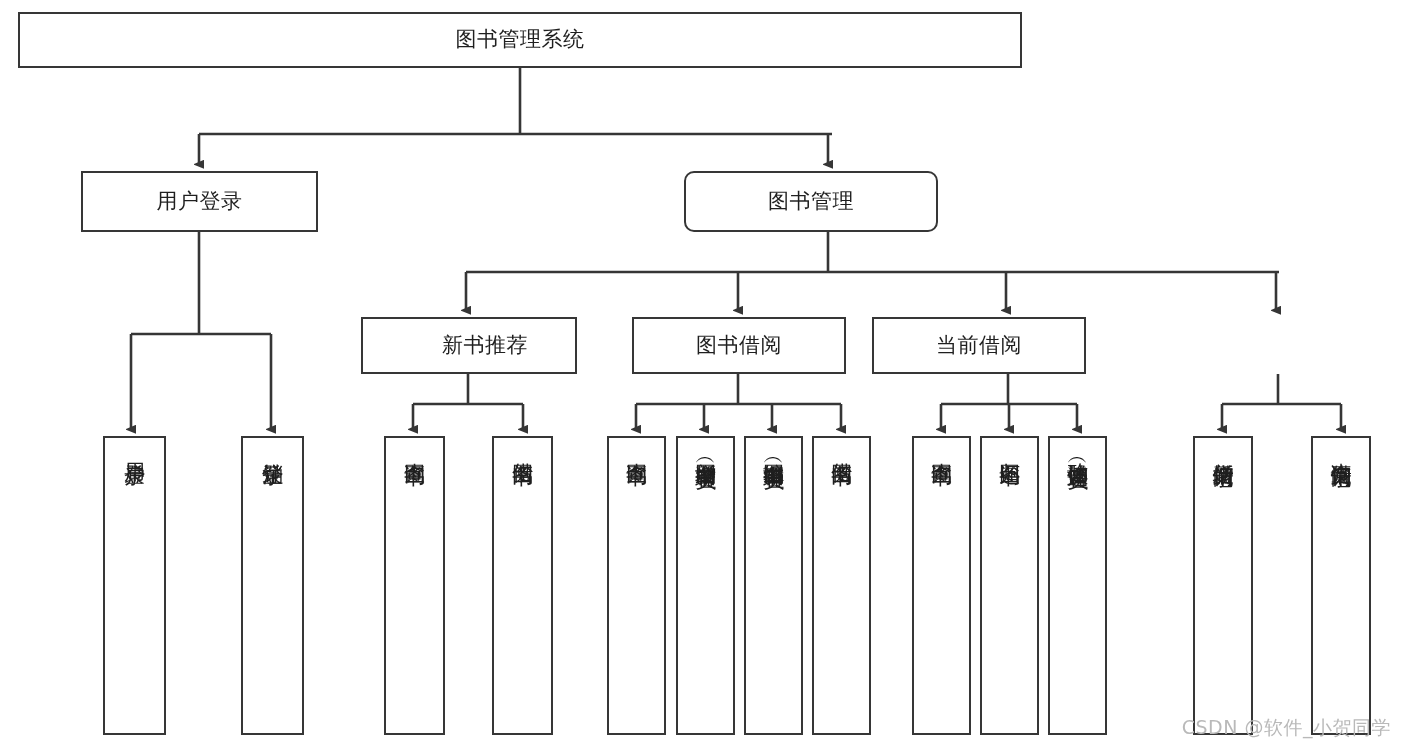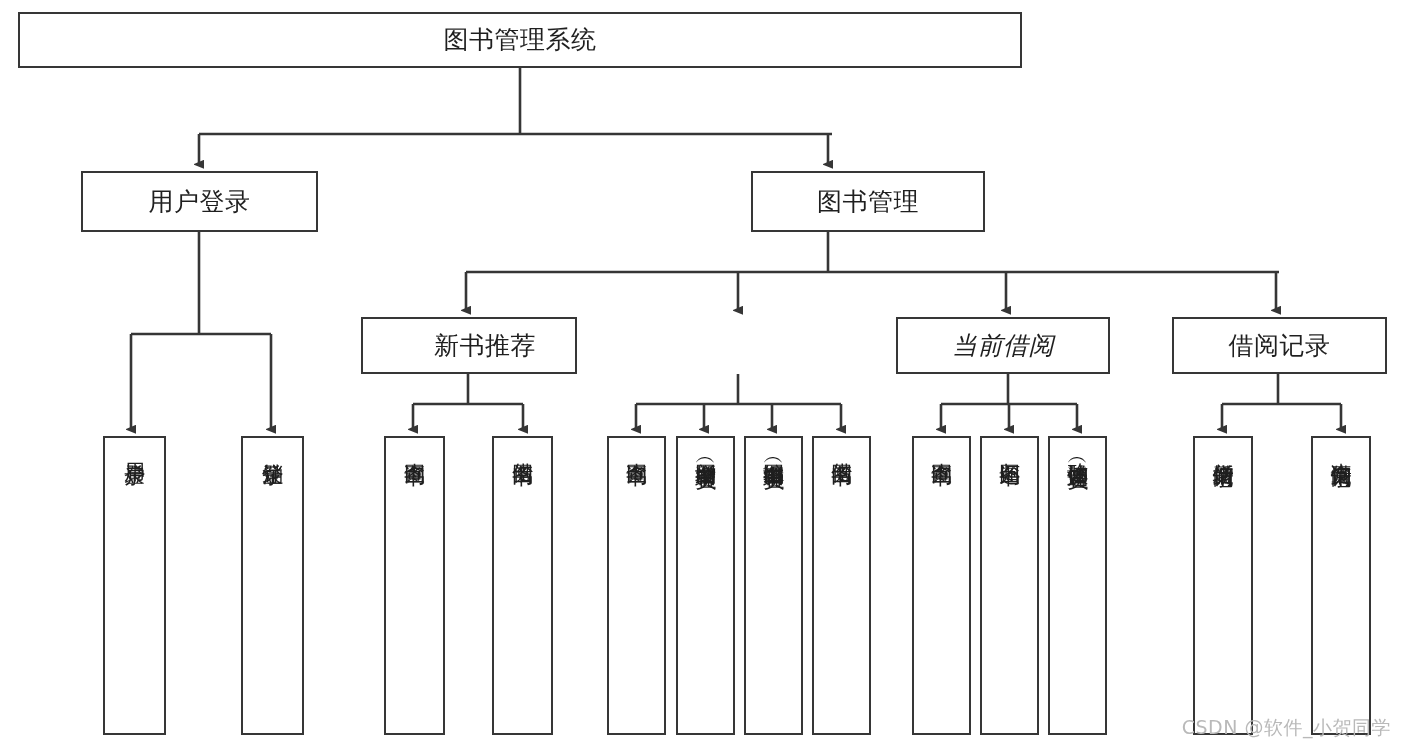--- a/index.html
+++ b/index.html
@@ -33,21 +33,21 @@
     box-sizing: border-box;
     border: 2px solid #363636;
     background: #ffffff;
     display: flex;
     align-items: center;
     justify-content: center;
     z-index: 2;
   }
   .node-label {
     color: #1f1f1f;
-    font-size: 25px;
+    font-size: 21px;
     line-height: 1.12;
     letter-spacing: 0.5px;
     white-space: nowrap;
     text-align: center;
   }
   .leaf-label {
     color: #1f1f1f;
     font-size: 21px;
     line-height: 1.26;
     letter-spacing: 1px;
@@ -136,36 +136,36 @@
   </svg>
 
   <div class="node" style="left:18px; top:12px; width:1004px; height:56px;">
     <span class="node-label">图书管理系统</span>
   </div>
 
   <div class="node" style="left:81px; top:171px; width:237px; height:61px;">
     <span class="node-label">用户登录</span>
   </div>
 
-  <div class="node" style="left:751px; top:171px; width:234px; height:61px;">
+  <div class="node" style="left:684px; top:171px; width:254px; height:61px;border-radius:10px;">
     <span class="node-label">图书管理</span>
   </div>
 
   <div class="node" style="left:361px; top:317px; width:216px; height:57px;padding-left:32px;">
     <span class="node-label">新书推荐</span>
   </div>
 
-
-  <div class="node" style="left:896px; top:317px; width:214px; height:57px;font-style:italic;">
+  <div class="node" style="left:632px; top:317px; width:214px; height:57px;">
+    <span class="node-label">图书借阅</span>
+  </div>
+
+  <div class="node" style="left:872px; top:317px; width:214px; height:57px;">
     <span class="node-label">当前借阅</span>
   </div>
 
-  <div class="node" style="left:1172px; top:317px; width:215px; height:57px;">
-    <span class="node-label">借阅记录</span>
-  </div>
 
   <div class="leaf-wrap" style="left:103px; top:436px; width:63px; height:299px;">
     <span class="leaf-label">用户登录</span>
   </div>
 
   <div class="leaf-wrap" style="left:241px; top:436px; width:63px; height:299px;">
     <span class="leaf-label">注销登录</span>
   </div>
 
   <div class="leaf-wrap" style="left:384px; top:436px; width:61px; height:299px;">

